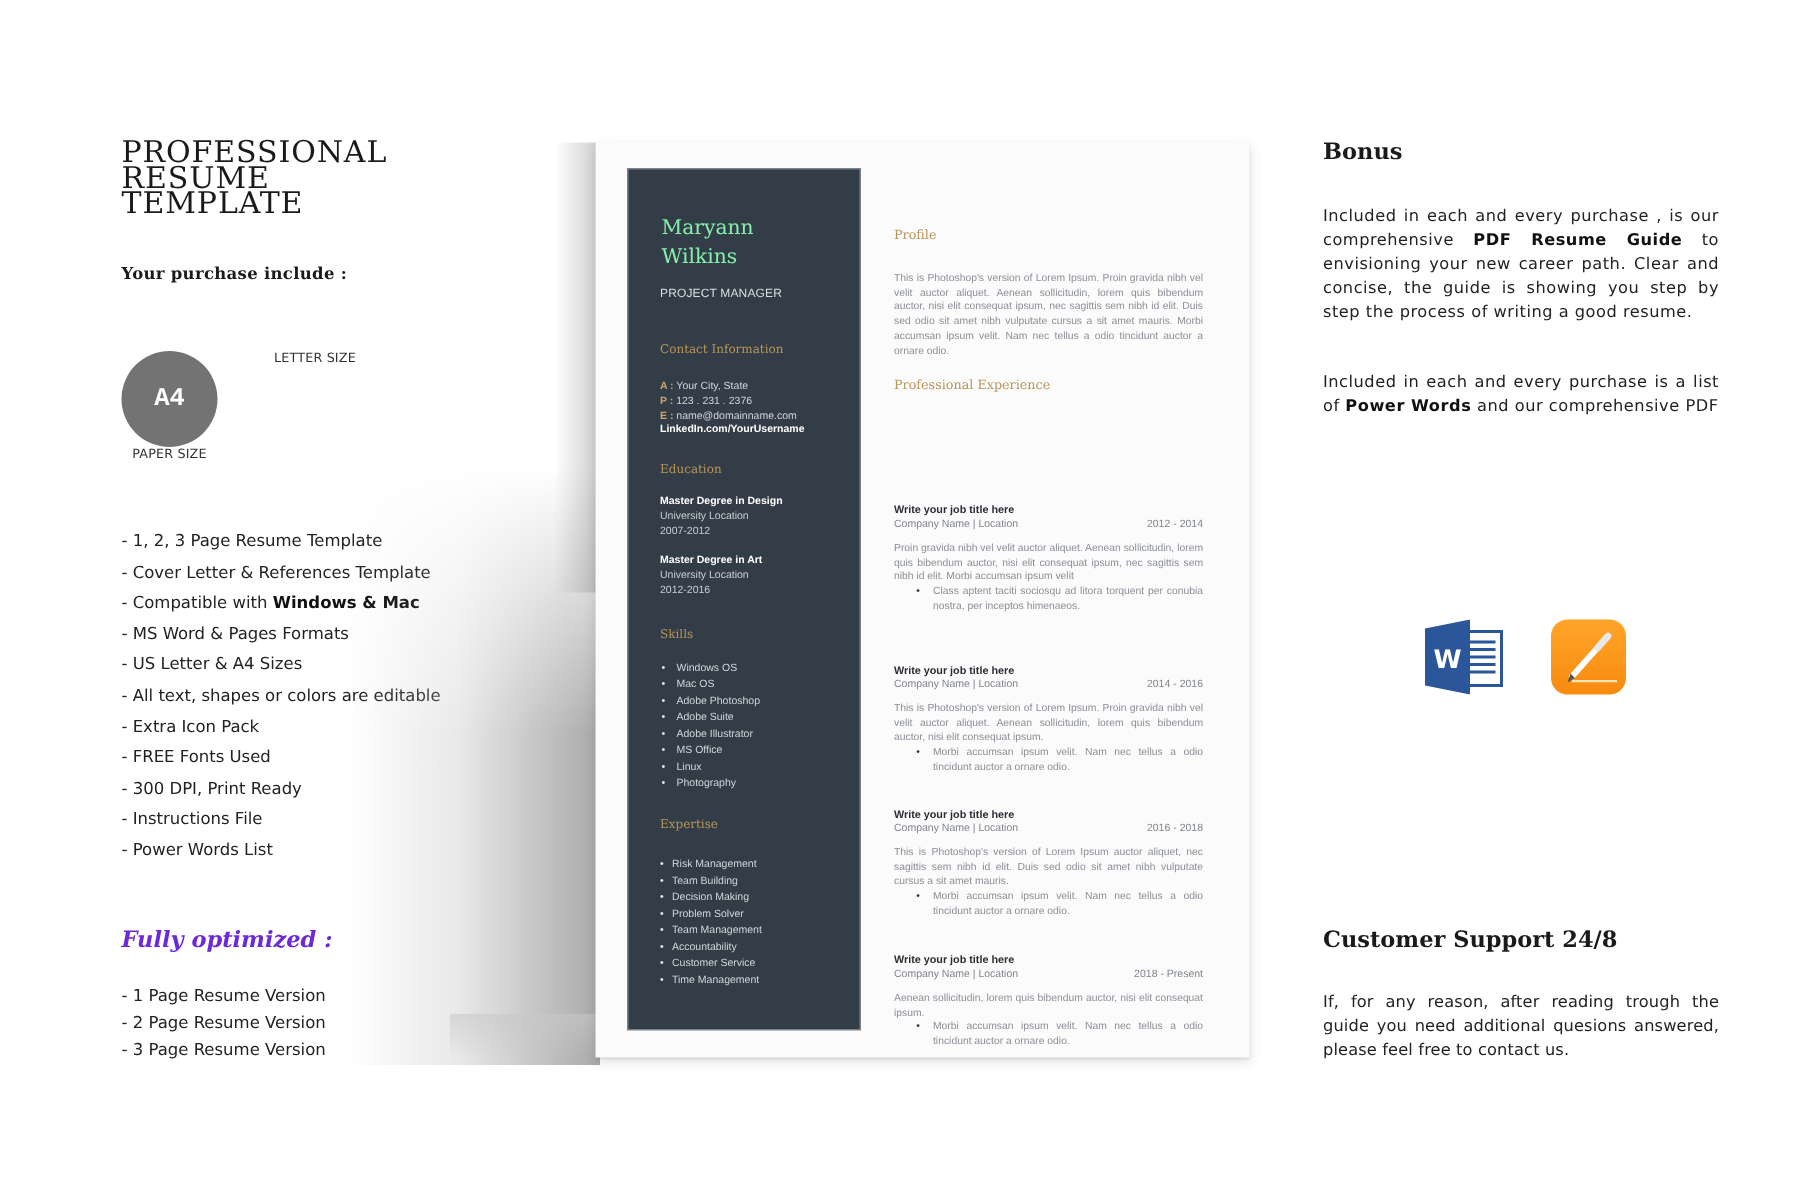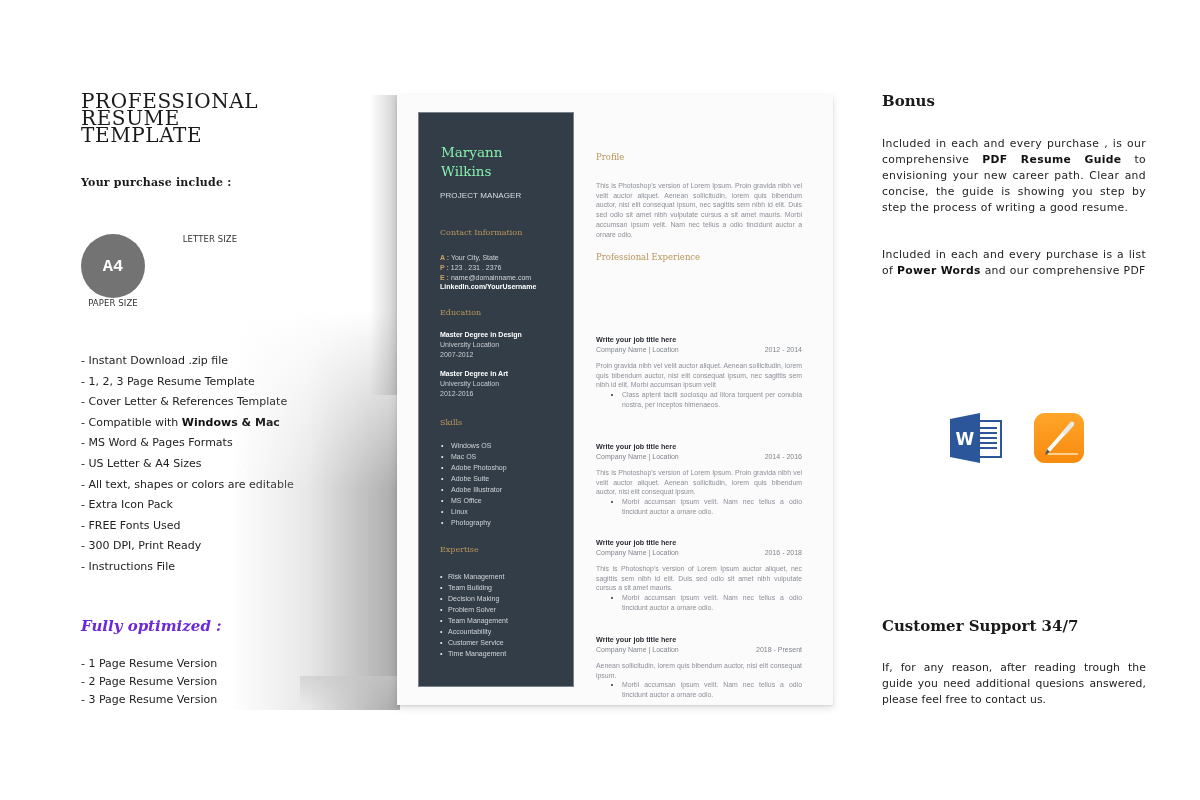--- a/index.html
+++ b/index.html
@@ -140,31 +140,31 @@
     <div class="badge-wrap">
       <div class="badge-circle">A4</div>
       <div class="badge-label">PAPER SIZE</div>
     </div>
     <div class="badge-wrap">
       <div class="badge-label">LETTER SIZE</div>
     </div>
   </div>
 
   <ul class="feature-list">
-    <li><span>- Instant Download .zip file</span></li>
     <li><span>- 1, 2, 3 Page Resume Template</span></li>
     <li><span>- Cover Letter &amp; References Template</span></li>
     <li><span>- Compatible with </span><b>Windows &amp; Mac</b></li>
     <li><span>- MS Word &amp; Pages Formats</span></li>
     <li><span>- US Letter &amp; A4 Sizes</span></li>
     <li><span>- All text, shapes or colors are editable</span></li>
     <li><span>- Extra Icon Pack</span></li>
     <li><span>- FREE Fonts Used</span></li>
     <li><span>- 300 DPI, Print Ready</span></li>
     <li><span>- Instructions File</span></li>
+    <li><span>- Power Words List</span></li>
   </ul>
 
   <h2 class="optimized-heading">Fully optimized :</h2>
   <ul class="optimized-list">
     <li>- 1 Page Resume Version</li>
     <li>- 2 Page Resume Version</li>
     <li>- 3 Page Resume Version</li>
   </ul>
 </div>
 
@@ -306,15 +306,15 @@
     <div class="pages-icon">
       <svg width="50" height="50" viewBox="0 0 50 50">
         <line x1="14" y1="41" x2="44" y2="41" stroke="#ffe4b8" stroke-width="1.5"></line>
         <line x1="14" y1="38" x2="38" y2="11" stroke="#ffffff" stroke-width="4" stroke-linecap="round"></line>
         <line x1="31" y1="19" x2="38" y2="11" stroke="#e9e9e9" stroke-width="4.5" stroke-linecap="round"></line>
         <polygon points="11,42 13,36 16,39" fill="#555"></polygon>
       </svg>
     </div>
   </div>
 
-  <h2 class="support-h">Customer Support 34/7</h2>
+  <h2 class="support-h">Customer Support 24/8</h2>
   <p class="support-p">If, for any reason, after reading trough the guide you need additional quesions answered, please feel free to contact us.</p>
 </div>
 
 </body></html>

